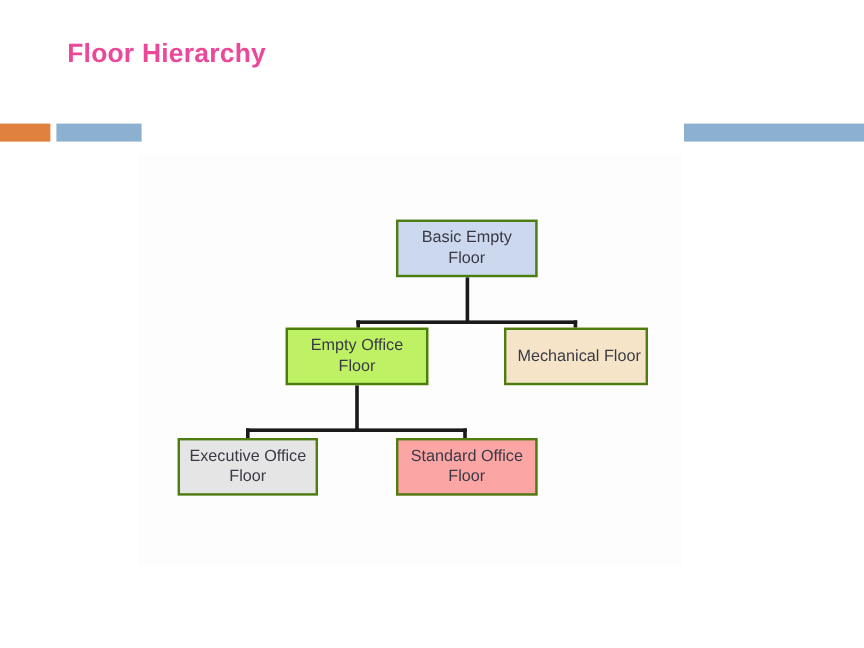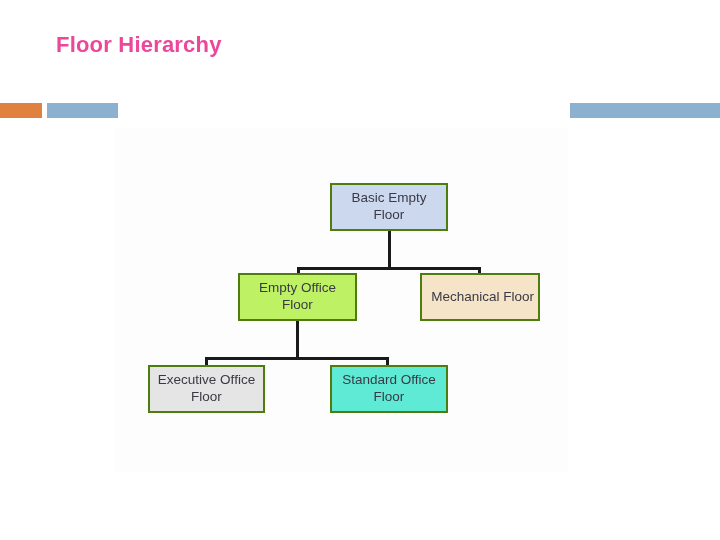--- a/index.html
+++ b/index.html
@@ -74,21 +74,21 @@
     padding: 2px 4px;
   }
   .node-label {
     display: block;
   }
 
   .node-root      { left: 215px; top:  55px; width: 118px; height: 48px; background: #ccd8ee; }
   .node-empty     { left: 123px; top: 145px; width: 119px; height: 48px; background: #bef264; }
   .node-mech      { left: 305px; top: 145px; width: 120px; height: 48px; background: #f5e4c8; justify-content: flex-end; }
   .node-exec      { left:  33px; top: 237px; width: 117px; height: 48px; background: #e5e5e5; }
-  .node-standard  { left: 215px; top: 237px; width: 118px; height: 48px; background: #5eead4; align-items: center; }
+  .node-standard  { left: 215px; top: 237px; width: 118px; height: 48px; background: #fca5a5; align-items: center; }
 </style>
 </head>
 <body>
 
 <div class="slide-title">Floor Hierarchy</div>
 
 <div class="bar bar-orange"></div>
 <div class="bar bar-blue-a"></div>
 <div class="bar bar-blue-b"></div>
 

